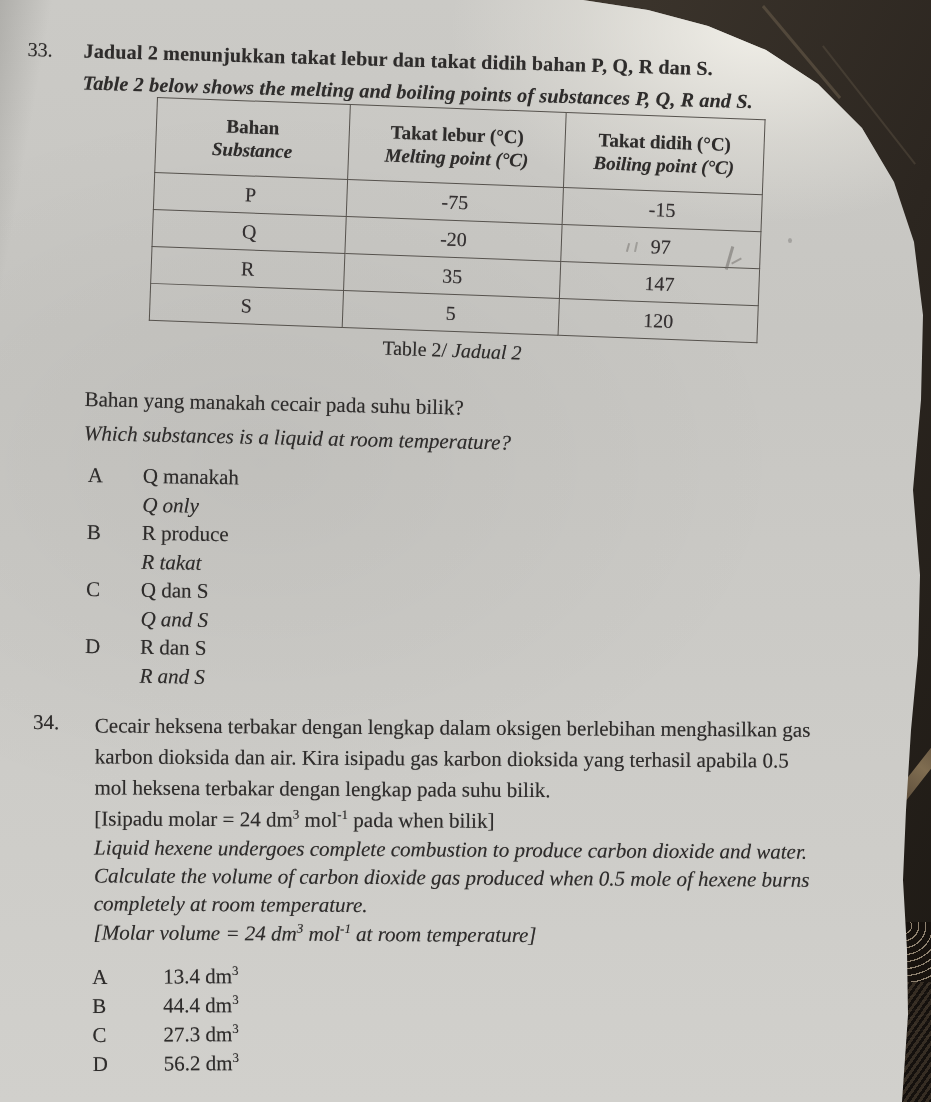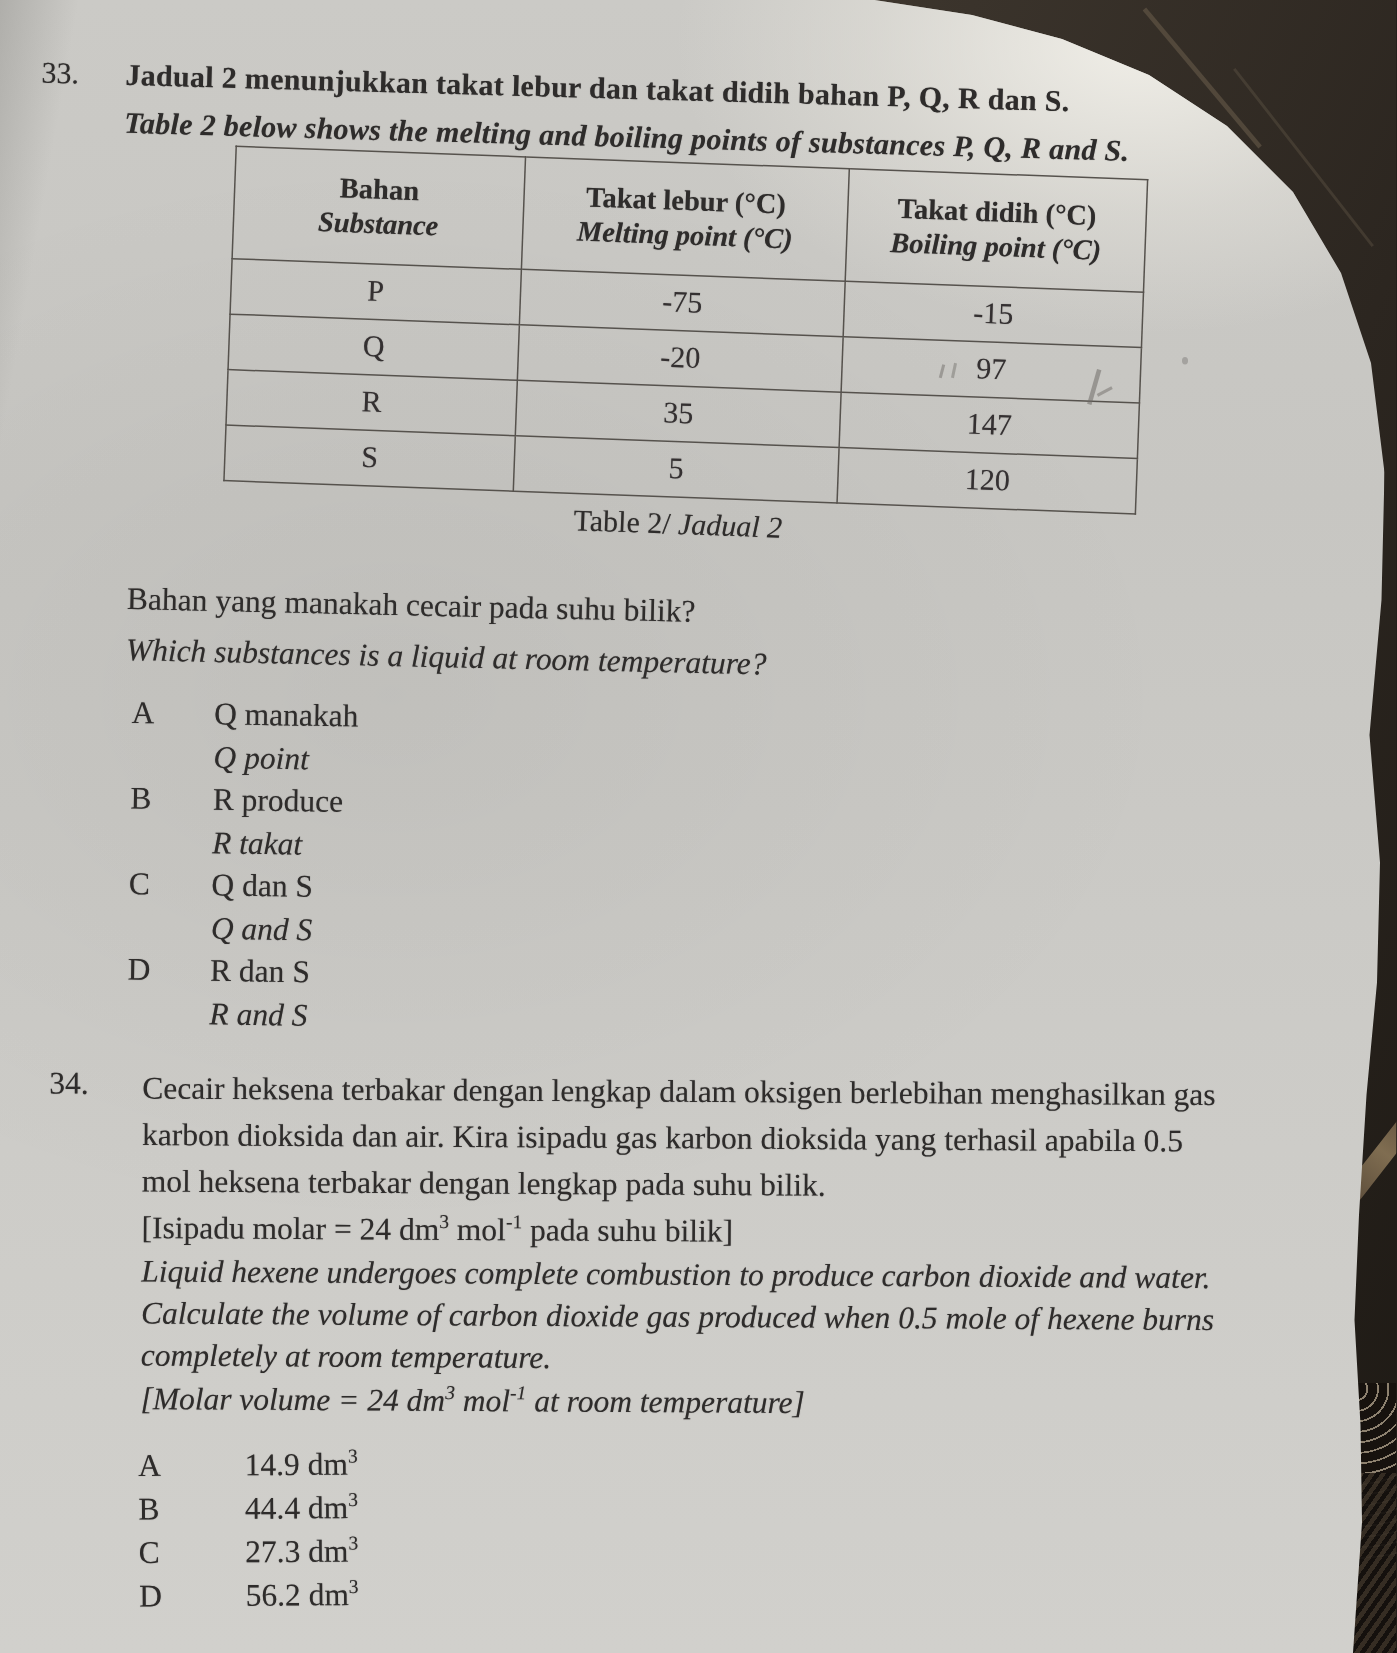--- a/index.html
+++ b/index.html
@@ -161,21 +161,21 @@
     </div>
 
     <div class="abs" id="q33-opts">
       <div class="opt">
         <div class="row">
             <span class="letter">A</span>
             <span>Q manakah</span>
           </div>
         <div class="row">
             <span class="letter"></span>
-            <span class="it">Q point</span>
+            <span class="it">Q only</span>
           </div>
       </div>
       <div class="opt">
         <div class="row">
             <span class="letter">B</span>
             <span>R produce</span>
           </div>
         <div class="row">
             <span class="letter"></span>
             <span class="it">R takat</span>
@@ -202,32 +202,32 @@
           </div>
       </div>
     </div>
 
     <div class="abs" id="q34-block">
       <span class="qnum">34.</span>
       <div class="para">
         <div class="ms nowrap">Cecair heksena terbakar dengan lengkap dalam oksigen berlebihan menghasilkan gas</div>
         <div class="ms nowrap">karbon dioksida dan air. Kira isipadu gas karbon dioksida yang terhasil apabila 0.5</div>
         <div class="ms nowrap">mol heksena terbakar dengan lengkap pada suhu bilik.</div>
-        <div class="note-ms nowrap"><span>[Isipadu molar = 24 dm</span><sup>3</sup><span> mol</span><sup>-1</sup><span> pada suhu bilik]</span></div>
+        <div class="note-ms nowrap"><span>[Isipadu molar = 24 dm</span><sup>3</sup><span> mol</span><sup>-1</sup><span> pada when bilik]</span></div>
         <div class="en nowrap">Liquid hexene undergoes complete combustion to produce carbon dioxide and water.</div>
         <div class="en nowrap">Calculate the volume of carbon dioxide gas produced when 0.5 mole of hexene burns</div>
         <div class="en nowrap">completely at room temperature.</div>
         <div class="note-en nowrap"><span>[Molar volume = 24 dm</span><sup>3</sup><span> mol</span><sup>-1</sup><span> at room temperature]</span></div>
       </div>
     </div>
 
     <div class="abs" id="q34-opts">
       <div class="row">
           <span class="letter">A</span>
-          <span class="val"><span>14.9 dm</span><sup>3</sup></span>
+          <span class="val"><span>13.4 dm</span><sup>3</sup></span>
         </div>
       <div class="row">
           <span class="letter">B</span>
           <span class="val"><span>44.4 dm</span><sup>3</sup></span>
         </div>
       <div class="row">
           <span class="letter">C</span>
           <span class="val"><span>27.3 dm</span><sup>3</sup></span>
         </div>
       <div class="row">

